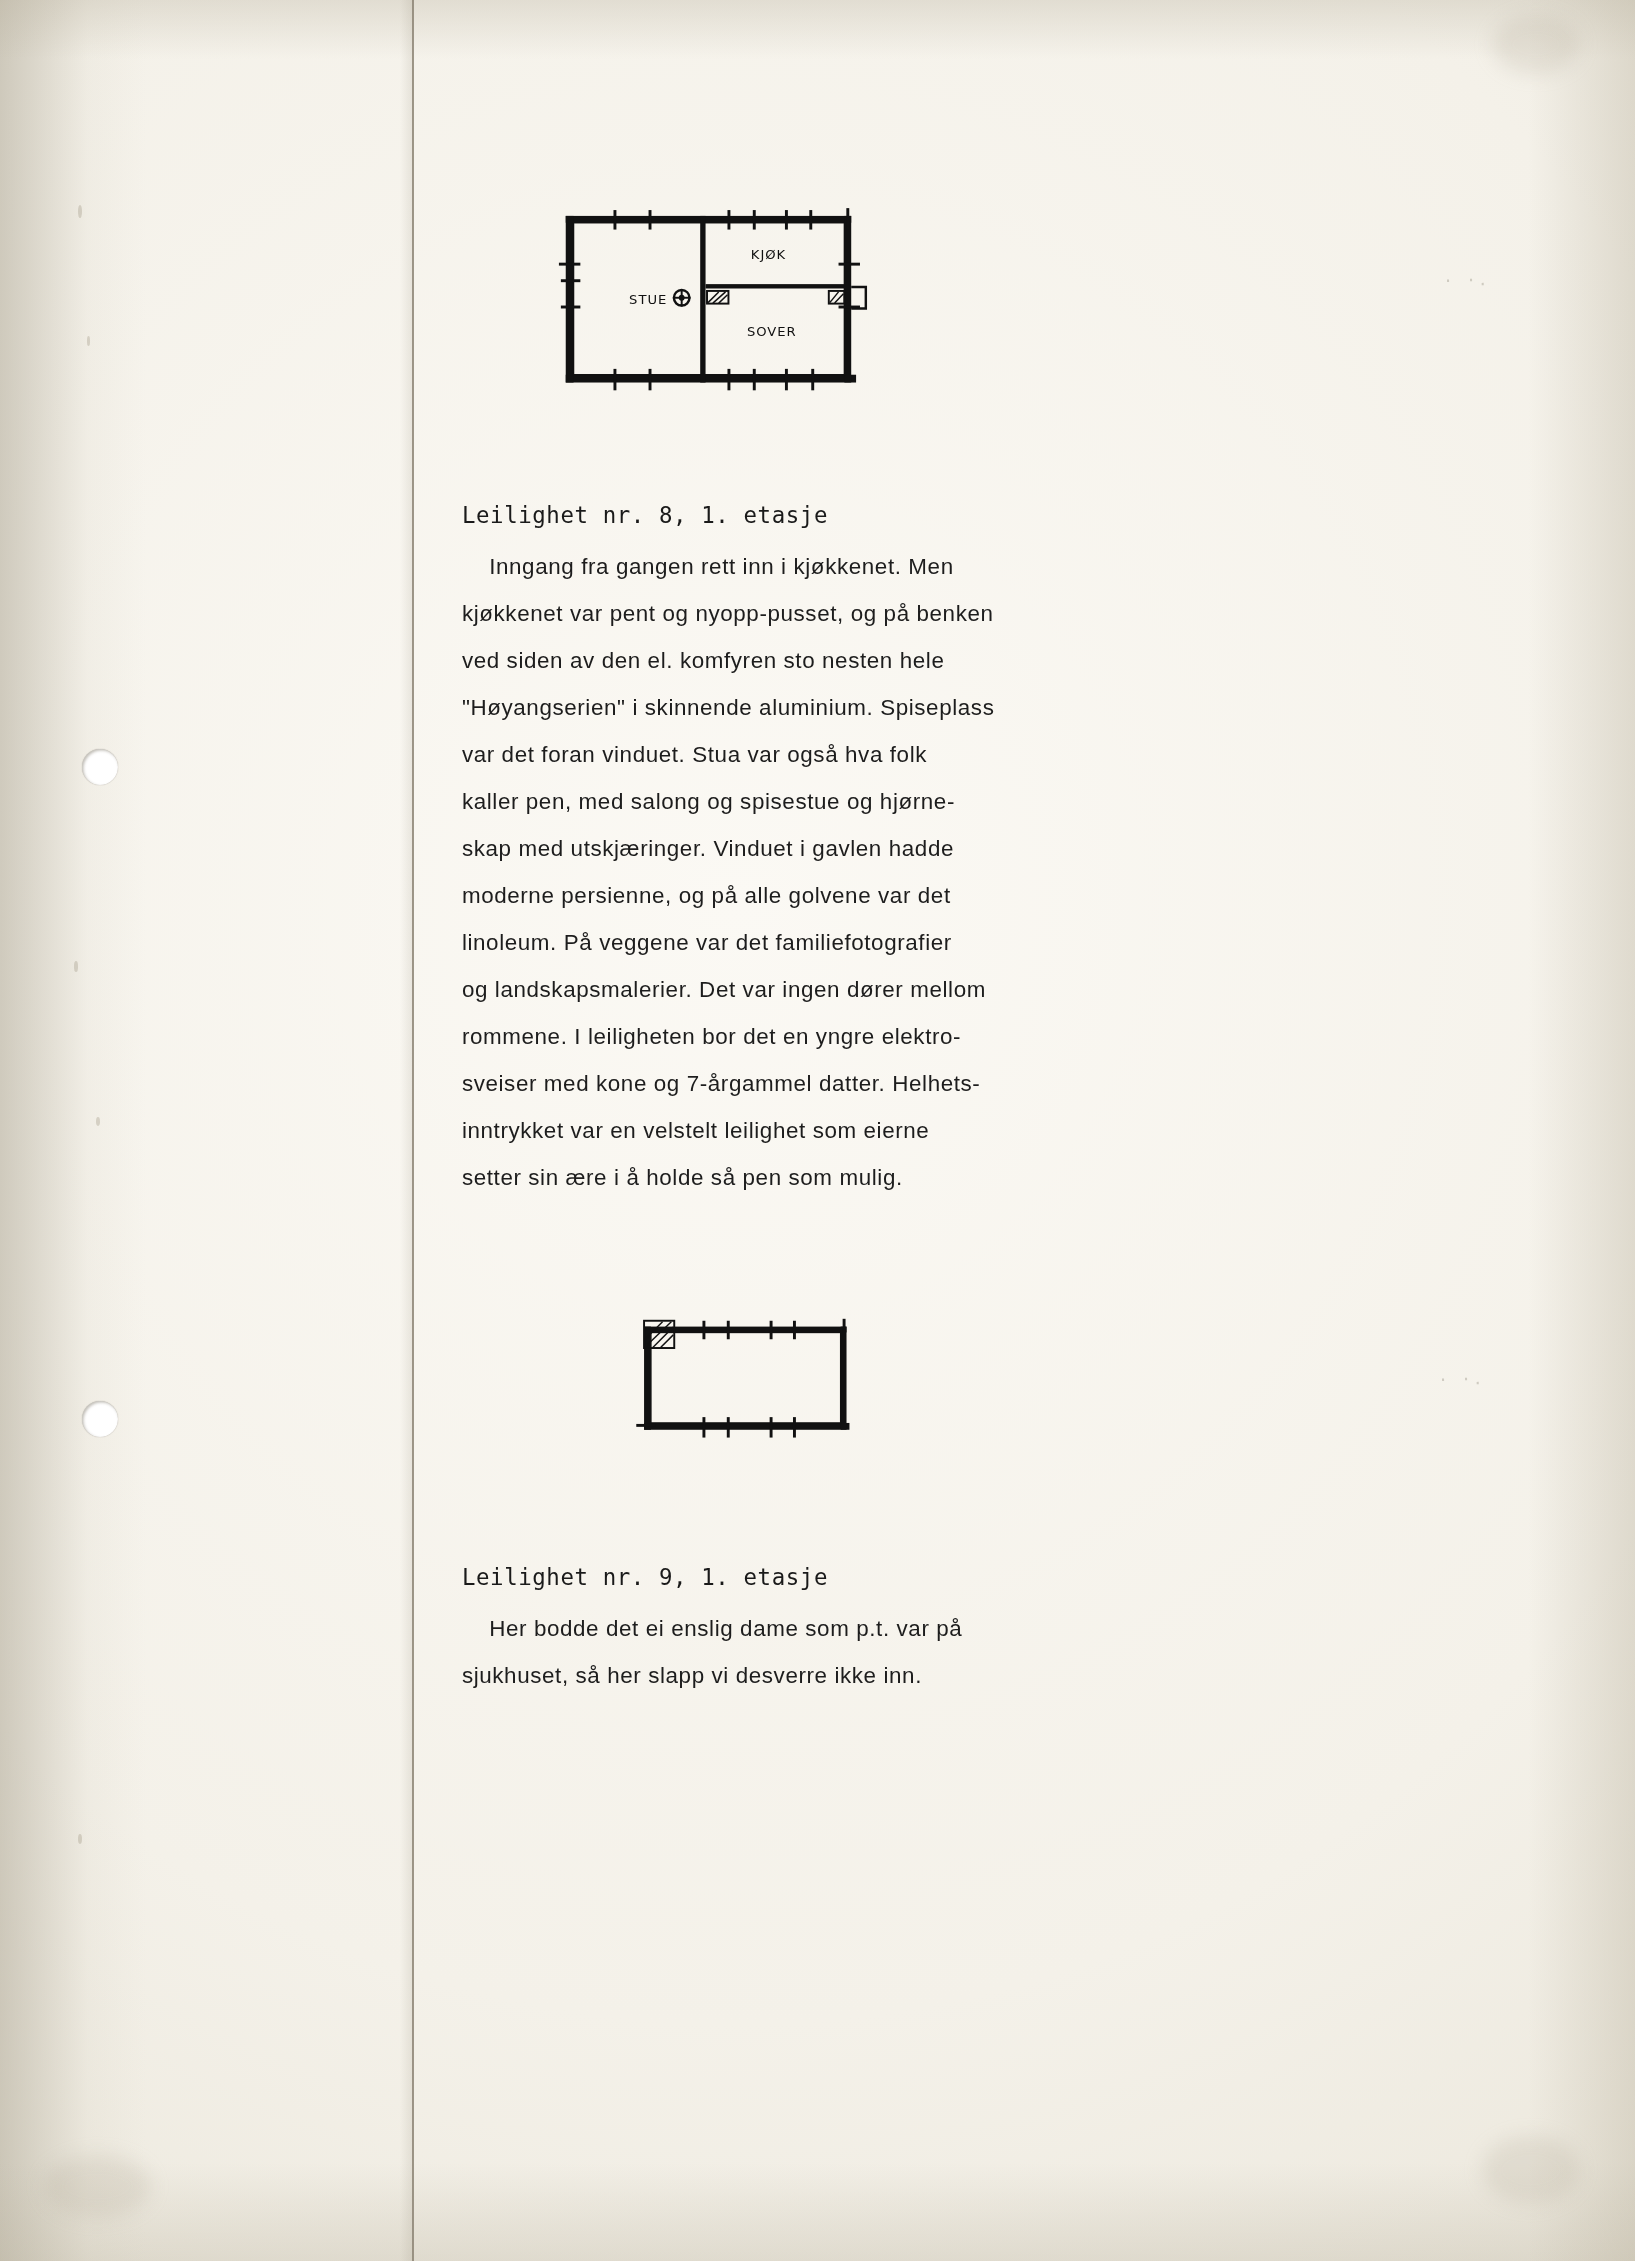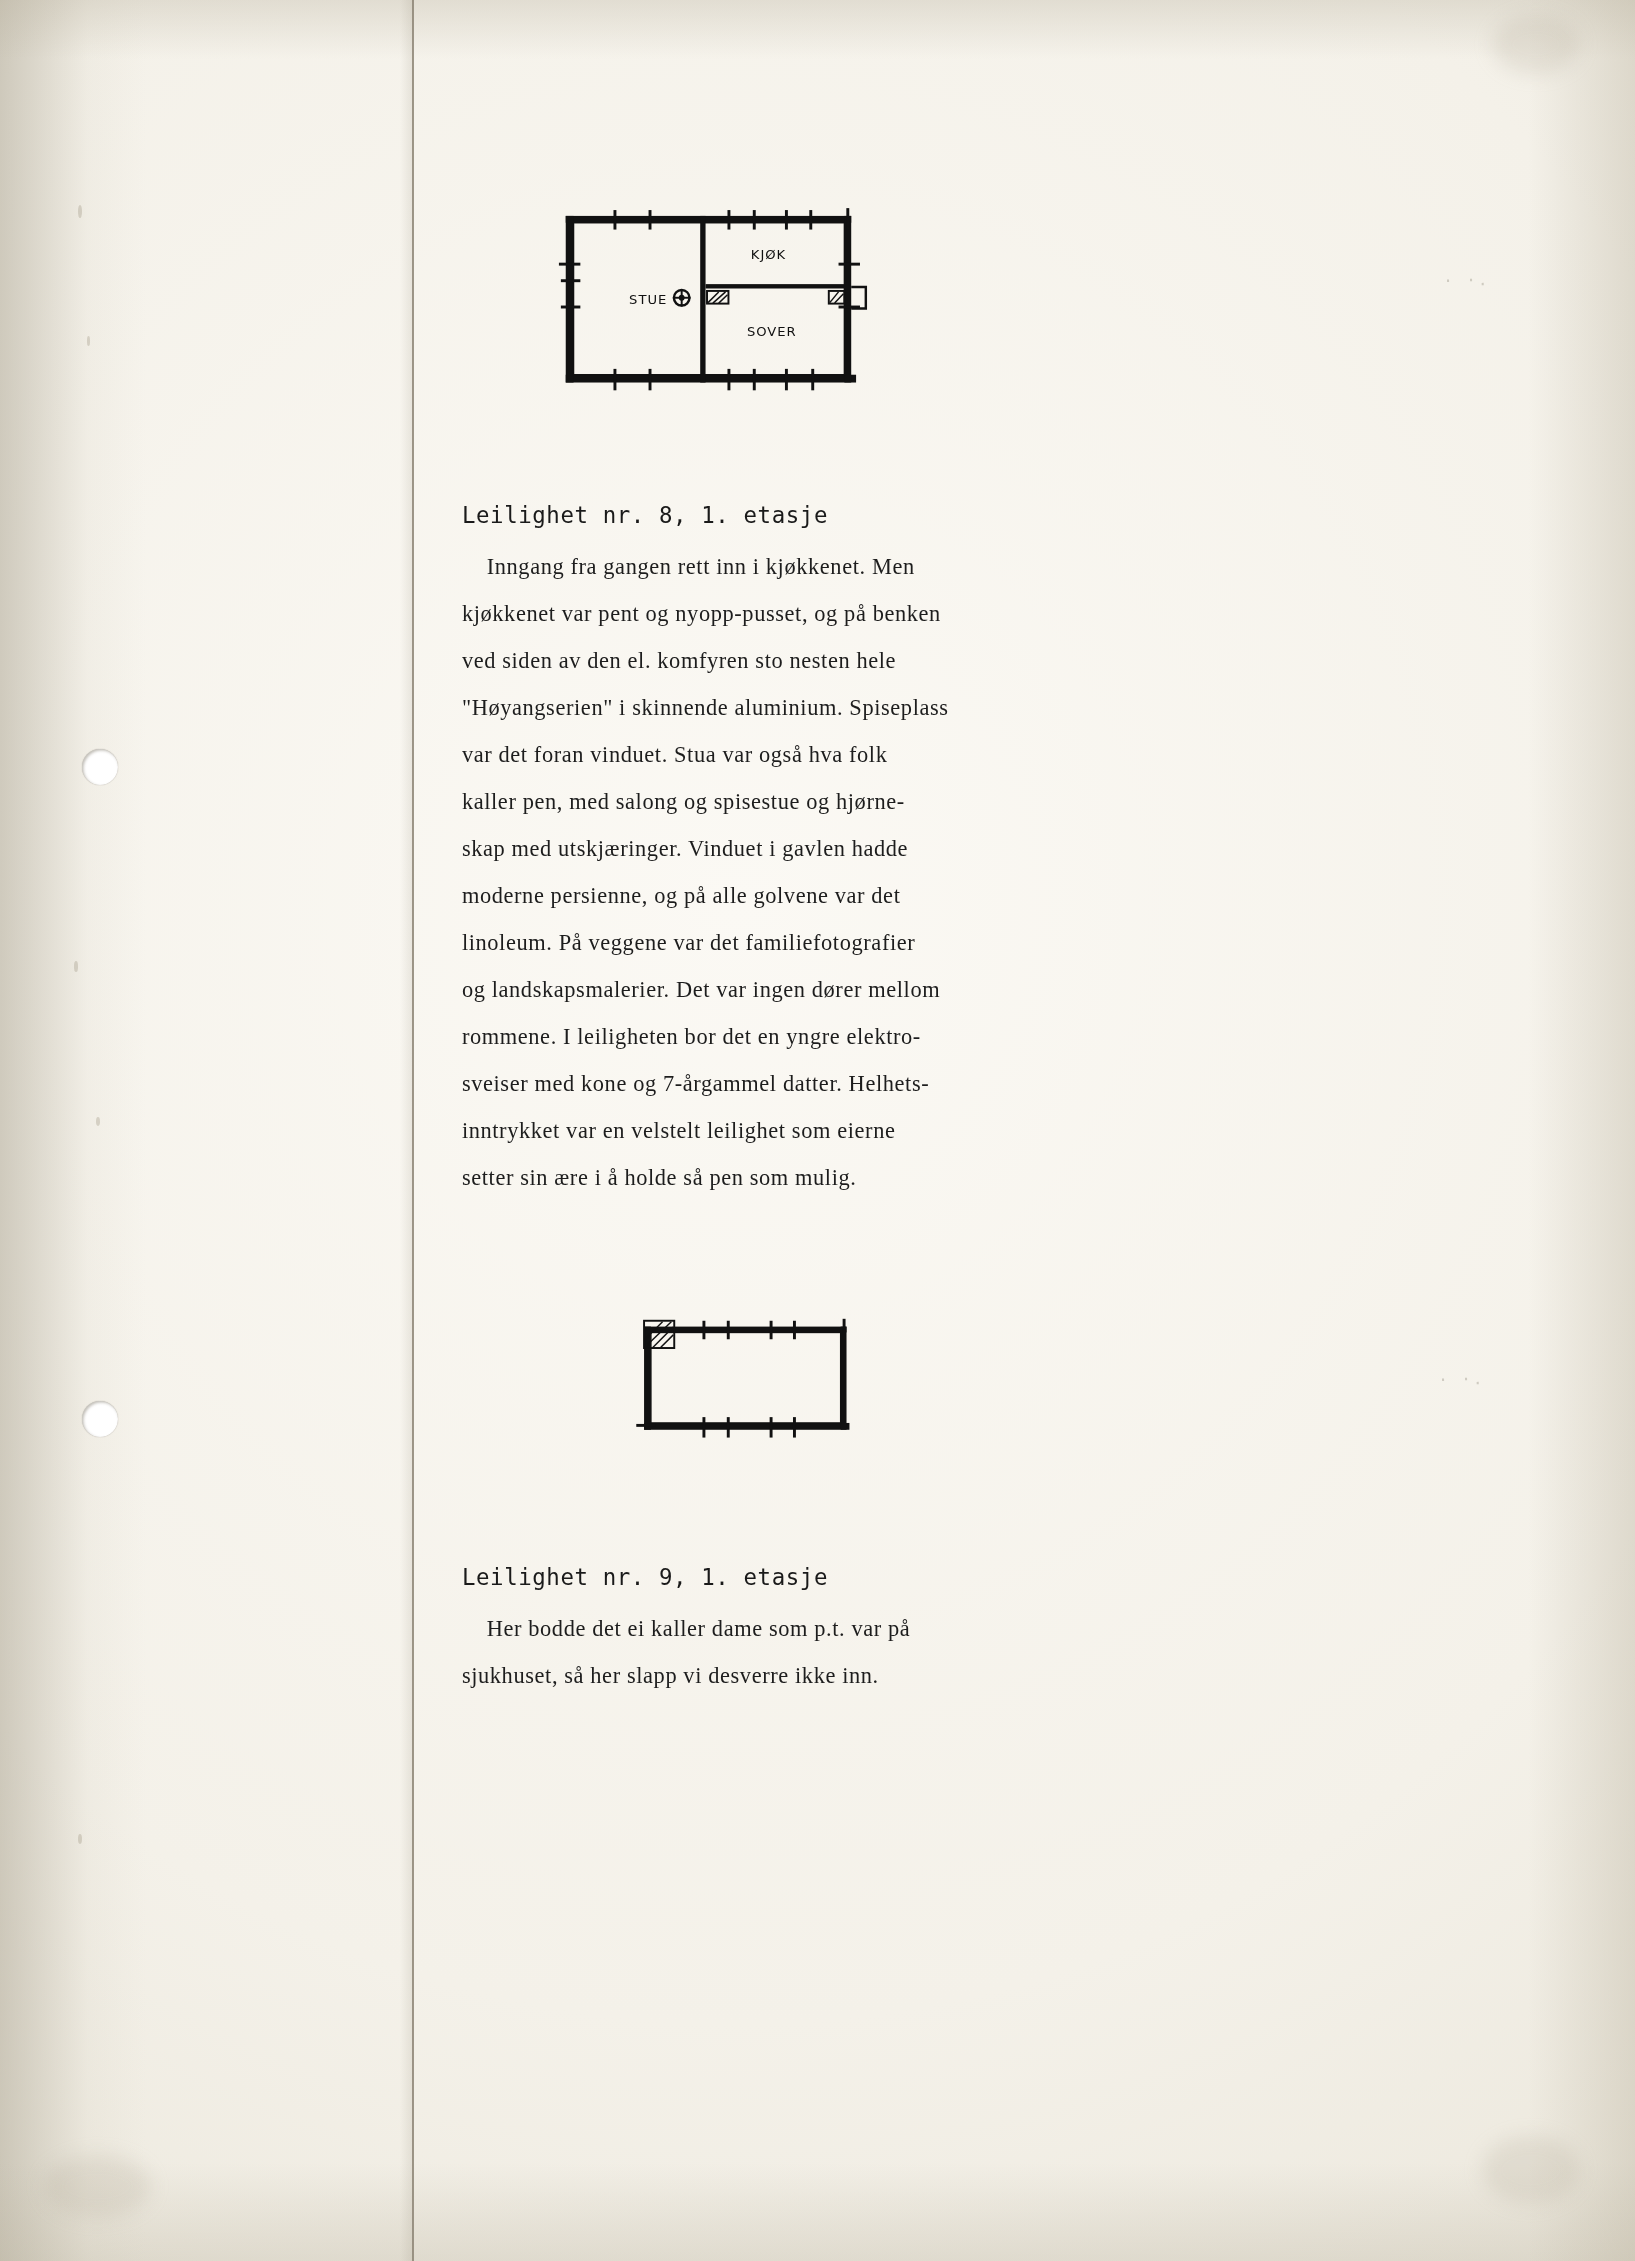--- a/index.html
+++ b/index.html
@@ -90,21 +90,21 @@
   .content {
     position: absolute;
     left: 458px;
     top: 0;
     width: 1073px;
     height: 2261px;
   }
 
   
   .typed {
-    font-family: Liberation Serif, serif;
+    font-family: Liberation Sans, sans-serif;
     color: #1d1d1d;
     font-size: 22.4px;
     line-height: 47px;
     letter-spacing: 0.6px;
     white-space: pre-wrap;
   }
   .heading {
     font-family: "DejaVu Sans Mono", monospace;
     color: #1a1a1a;
     font-size: 22.4px;
@@ -307,17 +307,17 @@
         <g fill="#111111">
           <rect x="14" y="230" width="40" height="6"></rect>
         </g>
       </svg>
     </div>
 
     <div class="faint-ghost ghost2">· ·.</div>
 
     <div class="section heading" id="section9-heading">Leilighet nr. 9, 1. etasje</div>
 
-    <div class="section typed" id="section9-body">    Her bodde det ei kaller dame som p.t. var på
+    <div class="section typed" id="section9-body">    Her bodde det ei enslig dame som p.t. var på
 sjukhuset, så her slapp vi desverre ikke inn.</div>
   </div>
 </div>
 
 
 </body></html>

